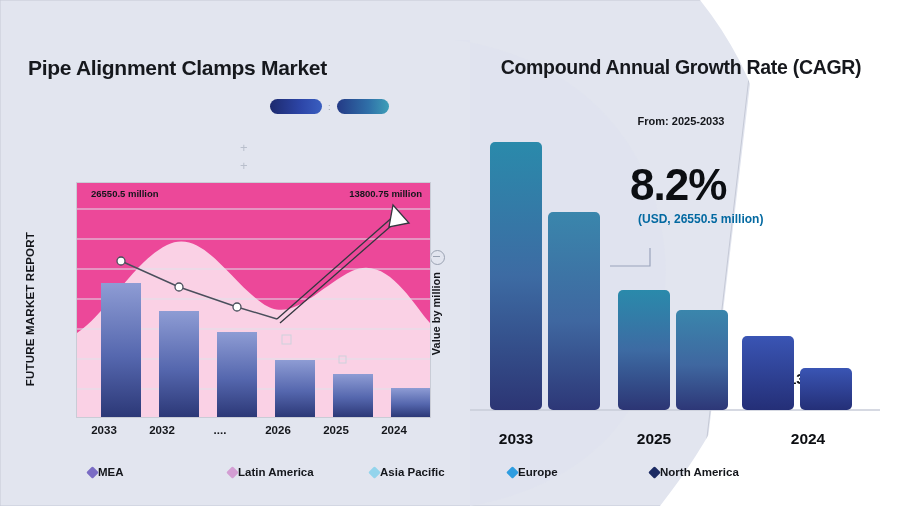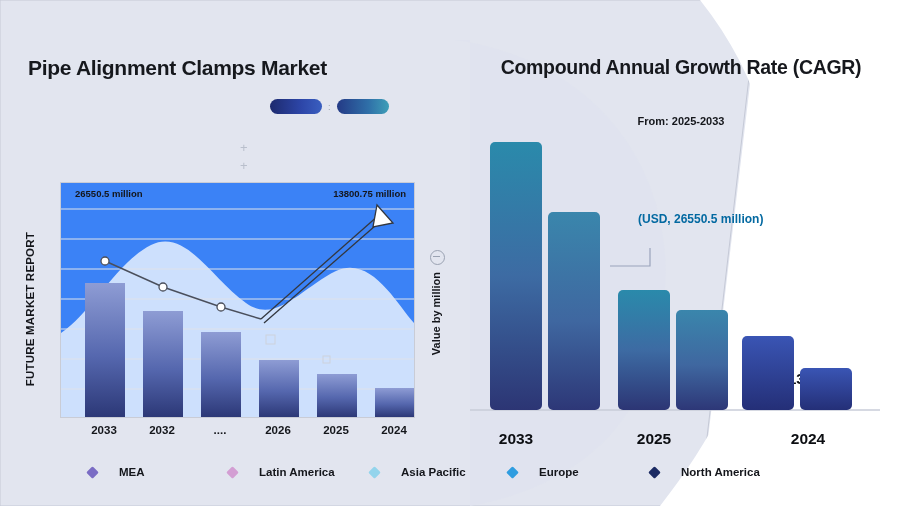--- a/index.html
+++ b/index.html
@@ -30,22 +30,22 @@
   .ylabel-left{position:absolute;left:24px;top:232px;width:18px;
       font-size:11.5px;font-weight:bold;color:#14161b;letter-spacing:0.2px;
       writing-mode:vertical-rl;transform:rotate(180deg);white-space:nowrap;}
   .ylabel-right{position:absolute;left:430px;top:272px;
       font-size:11px;font-weight:bold;color:#14161b;
       writing-mode:vertical-rl;transform:rotate(180deg);white-space:nowrap;}
   .minus-icon{position:absolute;left:430px;top:250px;width:13px;height:13px;
       border:1.2px solid #9aa2b2;border-radius:50%;}
   .minus-icon:after{content:"";position:absolute;left:2px;top:5px;width:7px;height:1.2px;background:#9aa2b2;}
 
-  .plot{position:absolute;left:60px;top:182px;width:355px;height:236px;
-        background:#3b82f6;border:1px solid #c9ccd6;box-sizing:border-box;}
+  .plot{position:absolute;left:76px;top:182px;width:355px;height:236px;
+        background:#ec4899;border:1px solid #c9ccd6;box-sizing:border-box;}
   .vlab{position:absolute;top:5px;font-size:9.5px;font-weight:bold;color:#14161b;white-space:nowrap;}
   .vlab.l{left:14px;} .vlab.r{right:8px;}
 
   .xaxis{position:absolute;left:60px;top:424px;width:355px;height:20px;}
   .xtick{position:absolute;font-size:11.5px;font-weight:bold;color:#14161b;
          transform:translateX(-50%);white-space:nowrap;}
 
   
   .right{position:absolute;left:460px;top:0;width:440px;height:458px;}
   .rtitle{position:absolute;left:6px;top:56px;width:430px;text-align:center;
@@ -54,21 +54,21 @@
         font-size:11px;font-weight:bold;color:#14161b;margin-top:27px;}
   .cagr{position:absolute;left:170px;top:160px;font-size:44px;font-weight:bold;
         color:#0c0e12;letter-spacing:-1px;}
   .cagrsub{position:absolute;left:178px;top:212px;font-size:12px;font-weight:bold;color:#0369a1;}
   .rvalue{position:absolute;left:328px;top:370px;font-size:15px;font-weight:bold;color:#0c0e12;}
   .rxtick{position:absolute;top:430px;font-size:15.5px;font-weight:bold;color:#0c0e12;
           transform:translateX(-50%);}
 
   
   .legend{position:absolute;left:0;top:462px;width:900px;height:30px;}
-  .lgitem{position:absolute;display:flex;align-items:center;gap:22px;}
+  .lgitem{position:absolute;display:flex;align-items:center;gap:1px;}
   .diamond{width:9px;height:9px;transform:rotate(45deg);border-radius:1.5px;}
   .lglabel{font-size:11.5px;font-weight:bold;color:#14161b;white-space:nowrap;}
 </style>
 </head>
 <body>
 
 <div class="stage">
 
   <svg class="panel-bg" viewBox="0 0 900 506" preserveAspectRatio="none">
     <defs>
@@ -170,20 +170,21 @@
       <span class="xtick" style="left:218px">2026</span>
       <span class="xtick" style="left:276px">2025</span>
       <span class="xtick" style="left:334px">2024</span>
     </div>
   </div>
 
   <div class="right">
 
     <div class="rtitle">Compound Annual Growth Rate (CAGR)</div>
     <div class="rsub">From: 2025-2033</div>
+    <div class="cagr">8.2%</div>
     <div class="cagrsub">(USD, 26550.5 million)</div>
     <div class="rvalue">13800.75</div>
 
     <svg style="position:absolute;left:0;top:120px;" width="440" height="310" viewBox="0 0 440 310">
       <defs>
         <linearGradient id="rg1" x1="0" y1="0" x2="0" y2="1">
           <stop offset="0%" stop-color="#2a8aab"></stop>
           <stop offset="50%" stop-color="#3d6ba3"></stop>
           <stop offset="100%" stop-color="#2c3574"></stop>
         </linearGradient>

